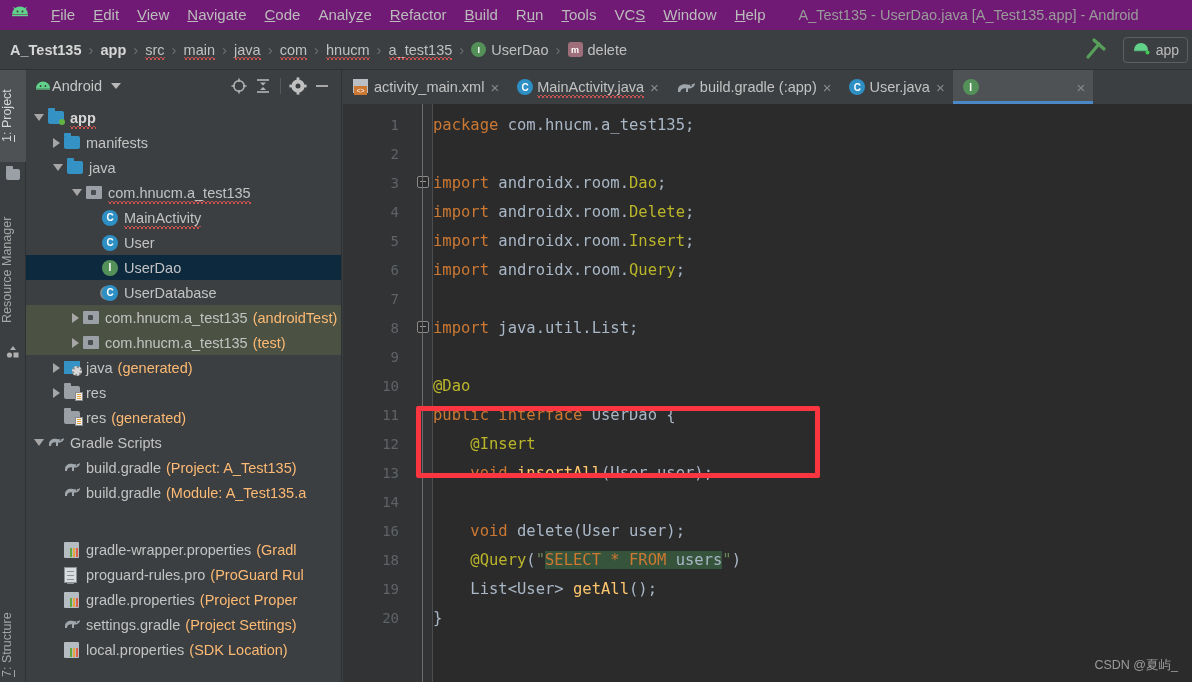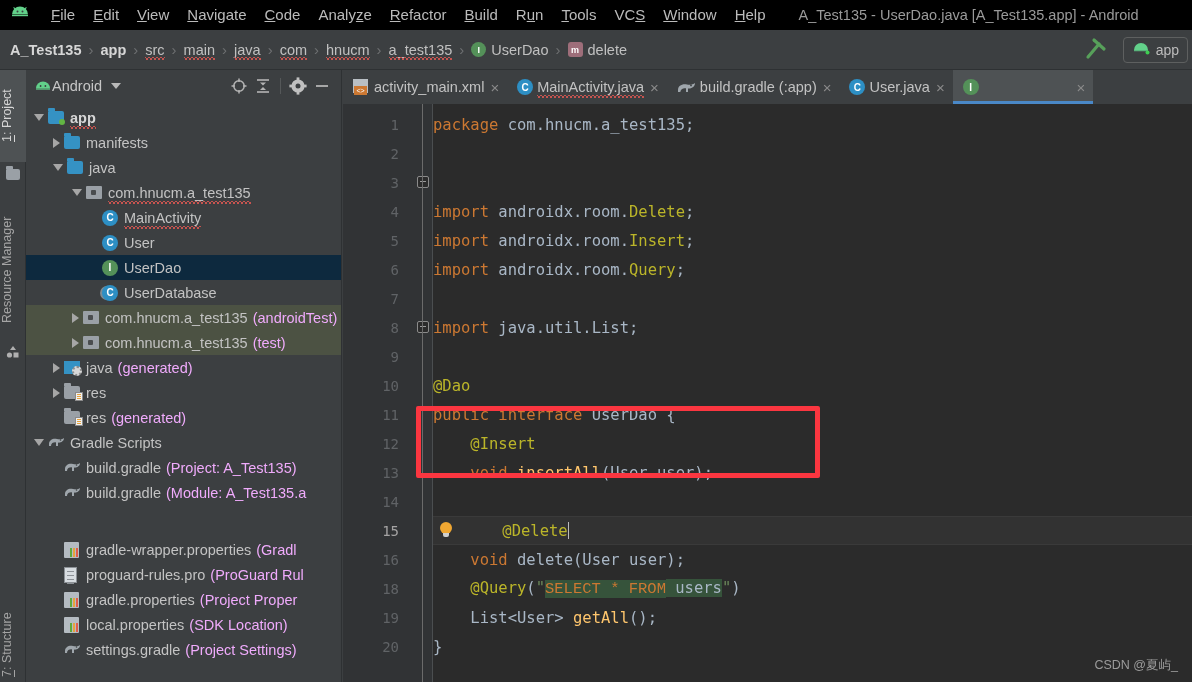--- a/index.html
+++ b/index.html
@@ -12,21 +12,21 @@
   .app {
     position: relative;
     width: 1192px; height: 682px;
     background: #3c3f41;
   }
 
   
   .menubar {
     position: absolute; top: 0; left: 0;
     width: 1192px; height: 30px;
-    background: #000000;
+    background: #701a75;
     display: flex; align-items: center;
     padding-left: 8px;
   }
   .and-logo { width: 24px; height: 18px; position: relative; margin-right: 10px; flex: none; }
   .menu-item {
     color: #bbbbbb; font-size: 15px;
     padding: 0 9px; line-height: 28px;
     white-space: nowrap; cursor: default;
   }
   .menu-item .mn { text-decoration: underline; }
@@ -141,21 +141,21 @@
   .ti { width: 17px; height: 16px; flex: none; margin-right: 5px; position: relative; }
   .rlabel { color: #c3c3c3; font-size: 14.5px; position: relative; }
   .rlabel.bold { font-weight: bold; color: #d6d6d6; }
   .rlabel.sq::after {
     content: ""; position: absolute; left: 0; right: 0; bottom: -3px; height: 3px;
     background-image:
       linear-gradient(45deg, transparent 45%, #c75450 45%, #c75450 55%, transparent 55%),
       linear-gradient(-45deg, transparent 45%, #c75450 45%, #c75450 55%, transparent 55%);
     background-size: 4px 4px;
   }
-  .rnote { color: #f0abfc; font-size: 14.5px; margin-left: 5px; }
+  .rnote { color: #fdba74; font-size: 14.5px; margin-left: 5px; }
 
   
   .ico-folder { width: 16px; height: 13px; background: #3592c4; border-radius: 1px 2px 2px 2px; position: relative; top: 1px; }
   .ico-folder::before {
     content: ""; position: absolute; top: -3px; left: 0; width: 7px; height: 3px;
     background: #3592c4; border-radius: 1px 1px 0 0;
   }
   .ico-folder.gray { background: #9aa0a6; }
   .ico-folder.gray::before { background: #9aa0a6; }
   .ico-folder .dot {
@@ -274,21 +274,21 @@
     font-family: "DejaVu Sans Mono", monospace;
     font-size: 15.5px; color: #a9b7c6; white-space: pre;
     z-index: 2;
   }
   .kw { color: #cc7832; }
   .ann { color: #bbb529; }
   .mth { color: #ffc66d; }
   .id { color: #a9b7c6; }
   .gray { color: #a9b7c6; }
   .sqlbg { background: #36533b; }
-  .sqlkw { color: #cc7832; background: #36533b; font-family: Liberation Mono, monospace; }
+  .sqlkw { color: #cc7832; background: #36533b; }
   .sqlid { color: #a9b7c6; background: #36533b; }
   .str { color: #6a8759; }
   .caret-bar {
     display: inline-block; width: 1px; height: 17px;
     background: #bbbbbb; vertical-align: -3px; margin-left: 0;
   }
 
   .fold-mark {
     position: absolute; left: 74px; width: 12px; height: 12px;
     border: 1px solid #8b8b8b; border-radius: 2px;
@@ -657,34 +657,34 @@
         <div class="row" style="padding-left: 27px;">
           <span class="arrow none"></span>
           <span class="ti">
             <div class="ico-props"></div>
           </span>
           <span class="rlabel">gradle.properties</span>
           <span class="rnote">(Project Proper</span>
         </div>
         <div class="row" style="padding-left: 27px;">
           <span class="arrow none"></span>
-          <span class="ti">
-            <div class="ico-props"></div>
-          </span>
-          <span class="rlabel">local.properties</span>
-          <span class="rnote">(SDK Location)</span>
-        </div>
-        <div class="row" style="padding-left: 27px;">
-          <span class="arrow none"></span>
           <span class="ti"><svg width="17" height="14" viewBox="0 0 17 14">
               <path d="M1 9 C1 5 5 3 9 4 C12 4.6 15 4 16 3 C16 6 13 8 10 7.6 L10 11 L8 11 L8 7.4 C6 7 3 8 3 11 L1 11 Z" fill="#9fa6ac"></path>
               <circle cx="12.5" cy="5" r="0.8" fill="#3c3f41"></circle>
             </svg></span>
           <span class="rlabel">settings.gradle</span>
           <span class="rnote">(Project Settings)</span>
+        </div>
+        <div class="row" style="padding-left: 27px;">
+          <span class="arrow none"></span>
+          <span class="ti">
+            <div class="ico-props"></div>
+          </span>
+          <span class="rlabel">local.properties</span>
+          <span class="rnote">(SDK Location)</span>
         </div>
       </div>
   </div>
 
   <div class="editor-area">
     <div class="tabbar" id="tabbar">
         <div class="etab">
           <span class="ico-xml">
             <span class="sheet"></span>
             <span class="badge">&lt;&gt;</span>
@@ -725,20 +725,21 @@
             <span class="num">1</span>
             <span class="src"><span class="kw">package</span><span class="id"> com.hnucm.a_test135;</span></span>
           </div>
           <div class="ln">
             <span class="num">2</span>
             <span class="src"></span>
           </div>
           <div class="ln">
             <span class="num">3</span>
             <span class="fold-mark" style="top: 8px;"></span>
+            <span class="src"><span class="kw">import</span><span class="id"> androidx.room.</span><span class="ann">Dao</span><span class="id">;</span></span>
           </div>
           <div class="ln">
             <span class="num">4</span>
             <span class="src"><span class="kw">import</span><span class="id"> androidx.room.</span><span class="ann">Delete</span><span class="id">;</span></span>
           </div>
           <div class="ln">
             <span class="num">5</span>
             <span class="src"><span class="kw">import</span><span class="id"> androidx.room.</span><span class="ann">Insert</span><span class="id">;</span></span>
           </div>
           <div class="ln">
@@ -771,28 +772,20 @@
             <span class="src"><span class="id">    </span><span class="ann">@Insert</span></span>
           </div>
           <div class="ln">
             <span class="num">13</span>
             <span class="src"><span class="id">    </span><span class="kw">void</span><span class="id"> </span><span class="mth">insertAll</span><span class="id">(User user);</span></span>
           </div>
           <div class="ln">
             <span class="num">14</span>
             <span class="src"></span>
           </div>
-          <div class="ln caret">
-            <span class="num">15</span>
-            <span class="bulb" style="top: 6px;">
-              <span class="glass"></span>
-              <span class="base"></span>
-            </span>
-            <span class="src" style="left: 122px;"><span class="id">    </span><span class="ann">@Delete</span><span class="caret-bar"></span></span>
-          </div>
           <div class="ln">
             <span class="num">16</span>
             <span class="src"><span class="id">    </span><span class="kw">void</span><span class="id"> delete(User user);</span></span>
           </div>
           <div class="ln">
             <span class="num">18</span>
             <span class="src"><span class="id">    </span><span class="ann">@Query</span><span class="id">(</span><span class="str">"</span><span class="sqlkw">SELECT * FROM</span><span class="sqlbg"> </span><span class="sqlid">users</span><span class="str">"</span><span class="id">)</span></span>
           </div>
           <div class="ln">
             <span class="num">19</span>

